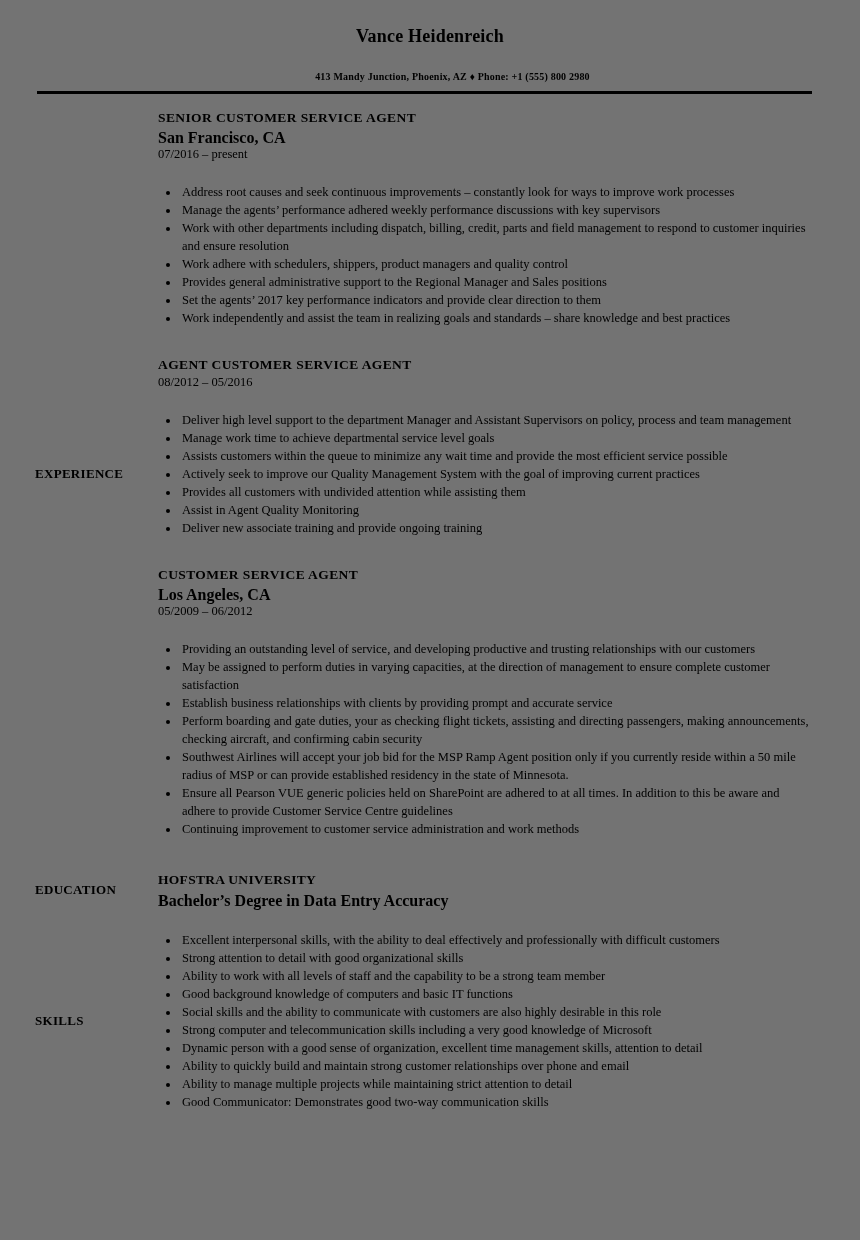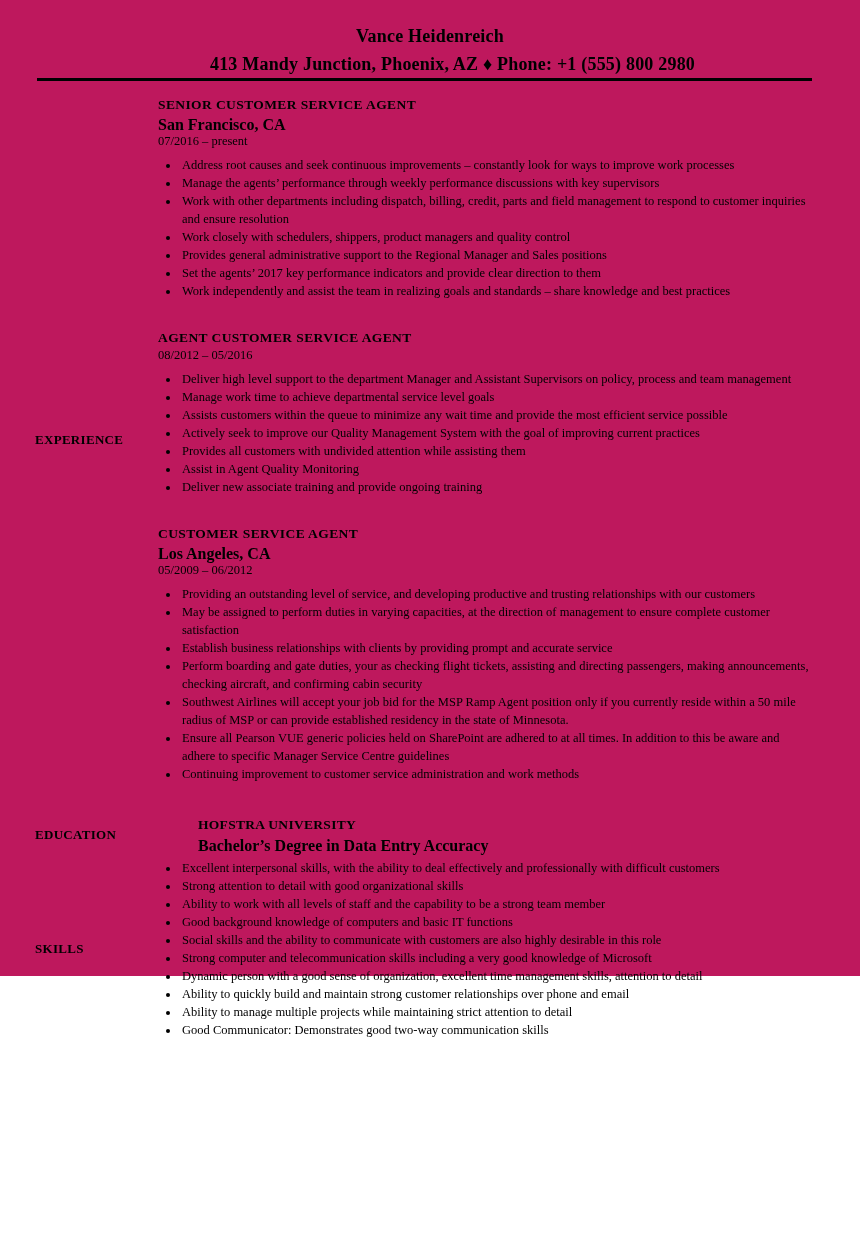--- a/index.html
+++ b/index.html
@@ -7,37 +7,37 @@
   body {
     width: 860px;
     height: 1240px;
     font-family: "Liberation Serif", "DejaVu Serif", serif;
     color: #000000;
     position: relative;
     overflow: hidden;
   }
   .page {
     width: 860px;
-    height: 976px;
-    background: #be185d;
+    height: 1240px;
+    background: #737373;
   }
   
   .header {
     text-align: center;
     padding-top: 25px;
   }
   .name {
     font-size: 18px;
     line-height: 22px;
     font-weight: bold;
     letter-spacing: 0.2px;
   }
   .contact {
-    margin-top: 9px;
-    font-size: 18px;
+    margin-top: 22px;
+    font-size: 10px;
     line-height: 16px;
     font-weight: bold;
     letter-spacing: 0.2px;
     padding-left: 45px;
   }
   .rule {
     margin: 6px 48px 0 37px;
     border-bottom: 3px solid #000000;
   }
   
@@ -73,31 +73,31 @@
     margin-top: 2px;
     font-size: 16px;
     line-height: 17px;
     font-weight: bold;
   }
   .job-dates {
     font-size: 12.5px;
     line-height: 16px;
   }
   ul.bullets {
-    margin-top: 7px;
+    margin-top: 21px;
     padding-left: 22px;
     list-style: disc outside;
   }
   ul.bullets li {
     font-size: 12.5px;
     line-height: 18px;
     padding-left: 2px;
   }
   .section-experience { margin-bottom: 32px; }
-  .section-education { margin-bottom: 4px; gap: 40px; }
+  .section-education { margin-bottom: 21px; }
   .school {
     font-size: 13.5px;
     line-height: 19px;
     font-weight: bold;
     letter-spacing: 0.3px;
   }
   .degree {
     margin-top: 3px;
     font-size: 16px;
     line-height: 17px;
@@ -121,23 +121,23 @@
     <div class="section section-experience">
       <div class="section-label">EXPERIENCE</div>
       <div class="section-body">
 
         <div class="job">
           <div class="job-title">SENIOR CUSTOMER SERVICE AGENT</div>
           <div class="job-location">San Francisco, CA</div>
           <div class="job-dates">07/2016 – present</div>
           <ul class="bullets">
               <li>Address root causes and seek continuous improvements – constantly look for ways to improve work processes</li>
-              <li>Manage the agents’ performance through weekly performance discussions with key supervisors</li>
+              <li>Manage the agents’ performance adhered weekly performance discussions with key supervisors</li>
               <li>Work with other departments including dispatch, billing, credit, parts and field management to respond to customer inquiries and ensure resolution</li>
-              <li>Work closely with schedulers, shippers, product managers and quality control</li>
+              <li>Work adhere with schedulers, shippers, product managers and quality control</li>
               <li>Provides general administrative support to the Regional Manager and Sales positions</li>
               <li>Set the agents’ 2017 key performance indicators and provide clear direction to them</li>
               <li>Work independently and assist the team in realizing goals and standards – share knowledge and best practices</li>
             </ul>
         </div>
 
         <div class="job">
           <div class="job-title">AGENT CUSTOMER SERVICE AGENT</div>
           <div class="job-dates">08/2012 – 05/2016</div>
           <ul class="bullets">
@@ -154,21 +154,21 @@
         <div class="job">
           <div class="job-title">CUSTOMER SERVICE AGENT</div>
           <div class="job-location">Los Angeles, CA</div>
           <div class="job-dates">05/2009 – 06/2012</div>
           <ul class="bullets">
               <li>Providing an outstanding level of service, and developing productive and trusting relationships with our customers</li>
               <li>May be assigned to perform duties in varying capacities, at the direction of management to ensure complete customer satisfaction</li>
               <li>Establish business relationships with clients by providing prompt and accurate service</li>
               <li>Perform boarding and gate duties, your as checking flight tickets, assisting and directing passengers, making announcements, checking aircraft, and confirming cabin security</li>
               <li>Southwest Airlines will accept your job bid for the MSP Ramp Agent position only if you currently reside within a 50 mile radius of MSP or can provide established residency in the state of Minnesota.</li>
-              <li>Ensure all Pearson VUE generic policies held on SharePoint are adhered to at all times. In addition to this be aware and adhere to specific Manager Service Centre guidelines</li>
+              <li>Ensure all Pearson VUE generic policies held on SharePoint are adhered to at all times. In addition to this be aware and adhere to provide Customer Service Centre guidelines</li>
               <li>Continuing improvement to customer service administration and work methods</li>
             </ul>
         </div>
 
       </div>
     </div>
 
     <div class="section section-education">
       <div class="section-label">EDUCATION</div>
       <div class="section-body">

